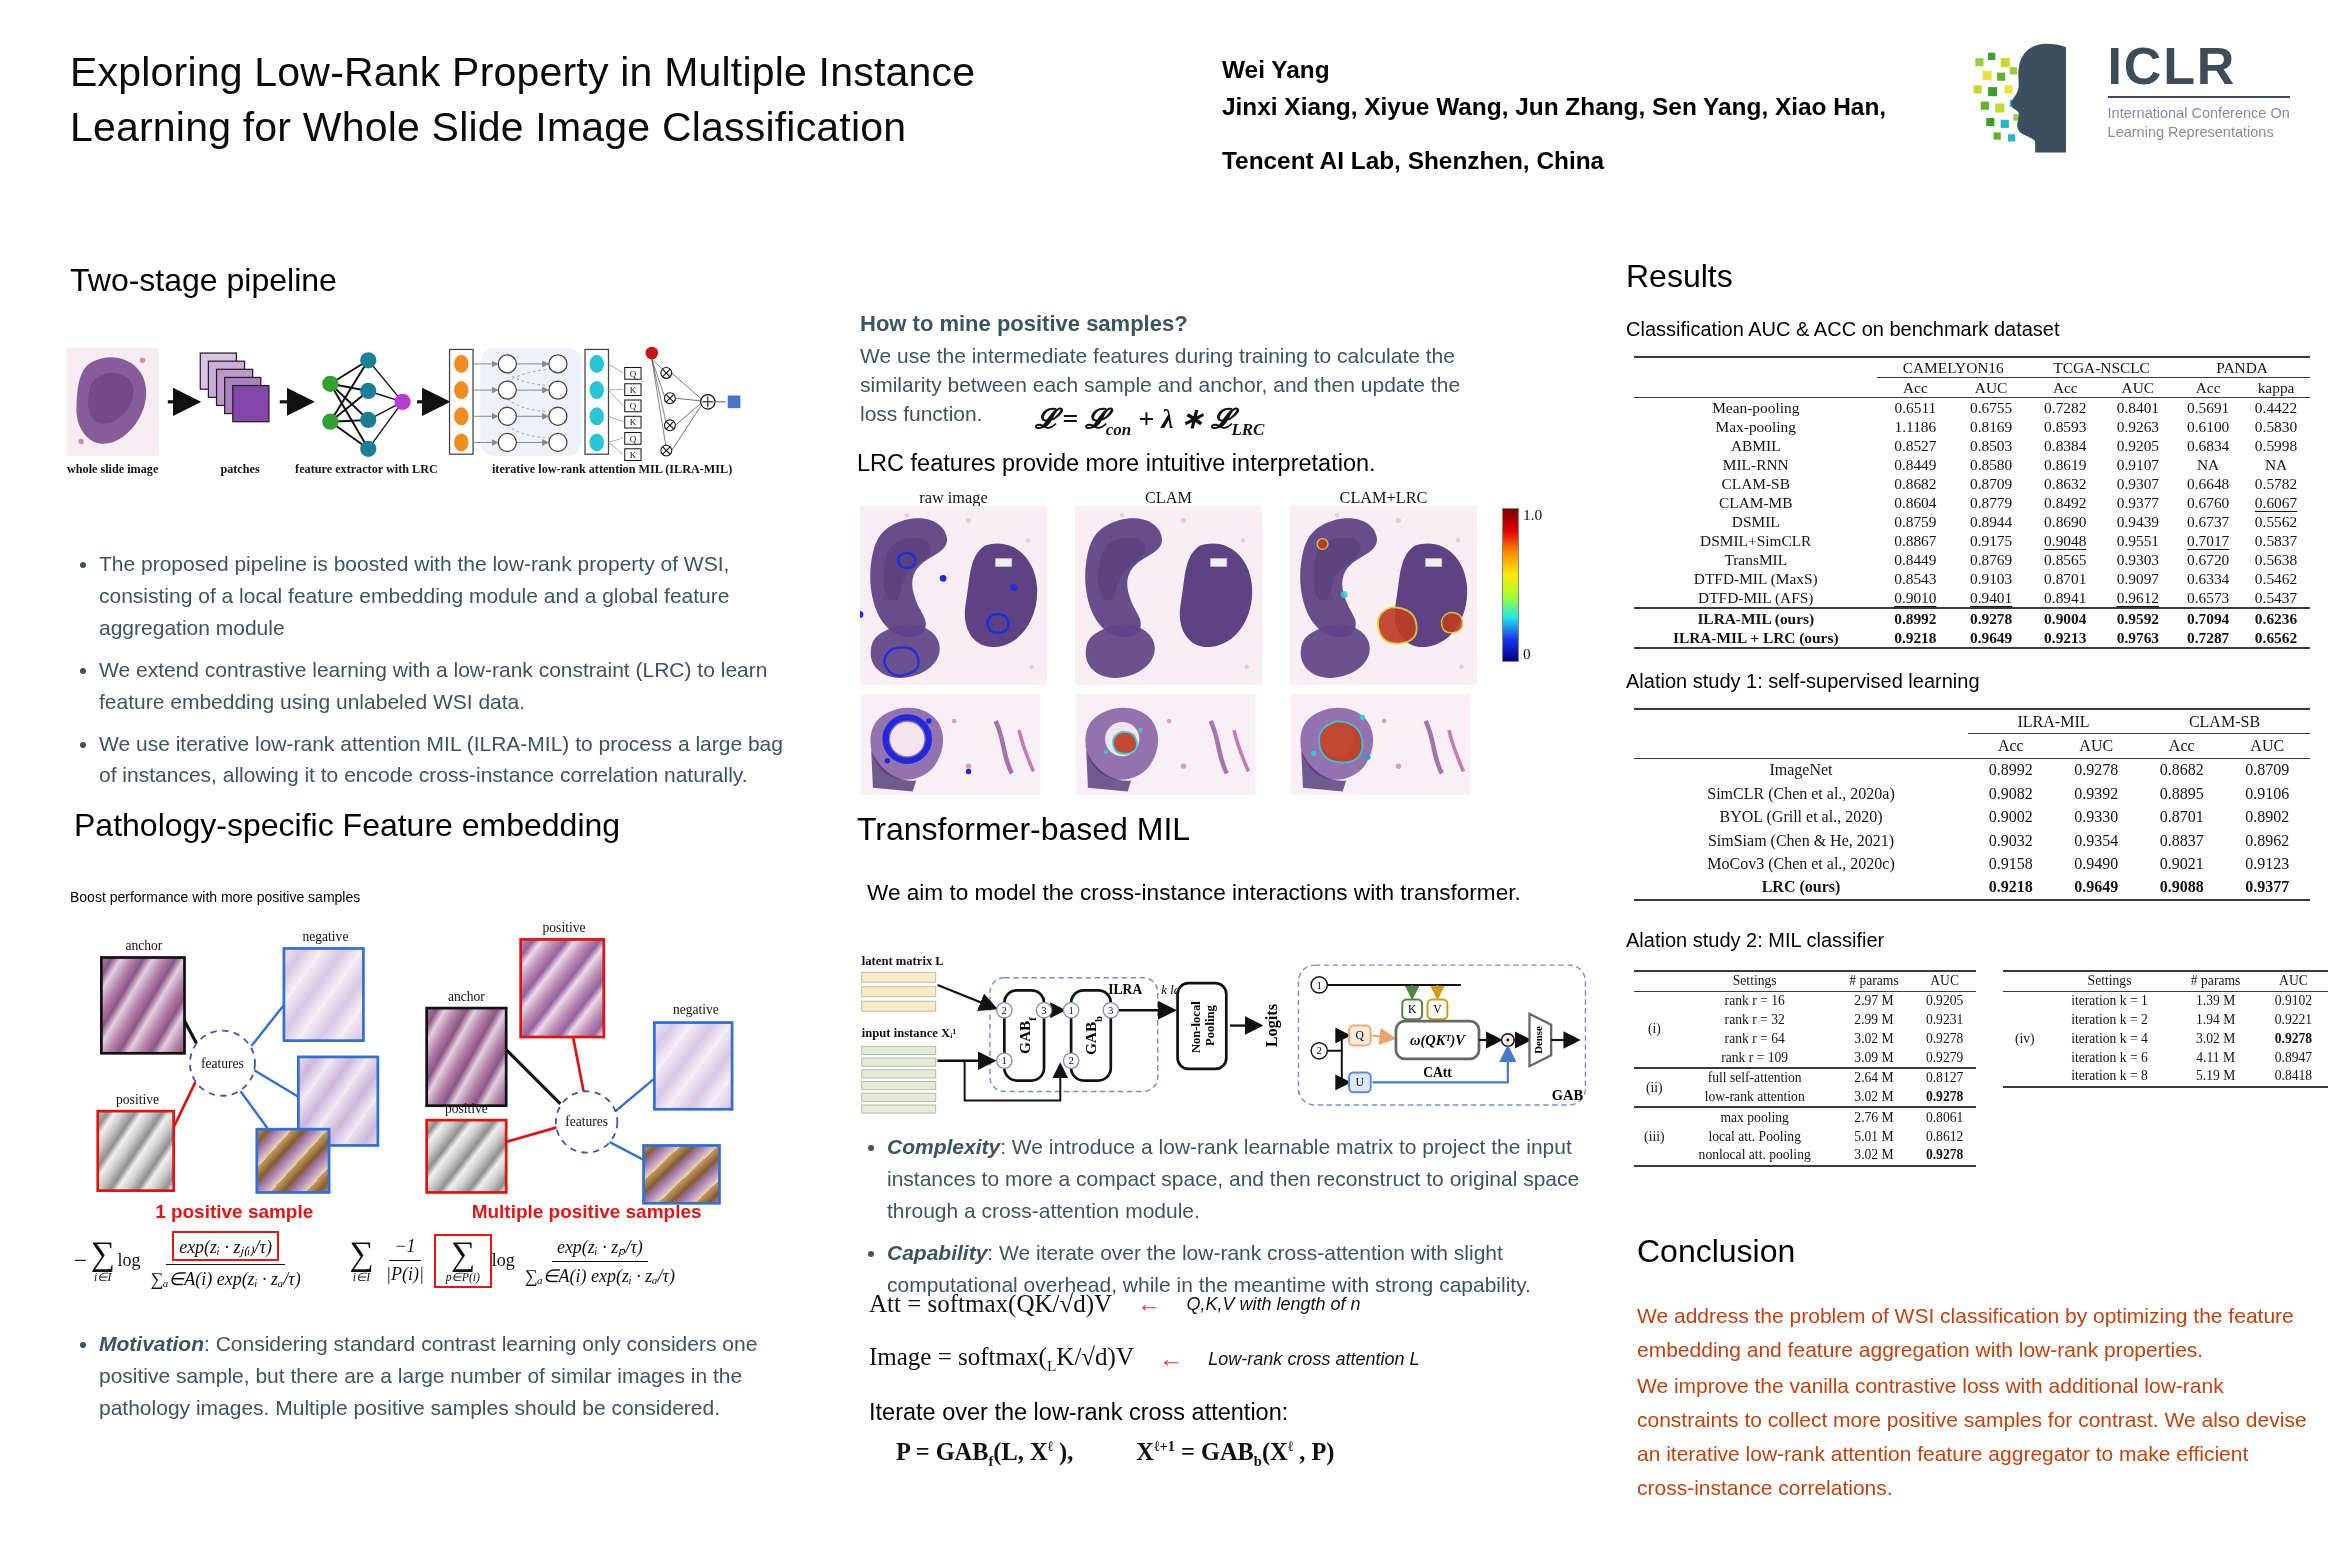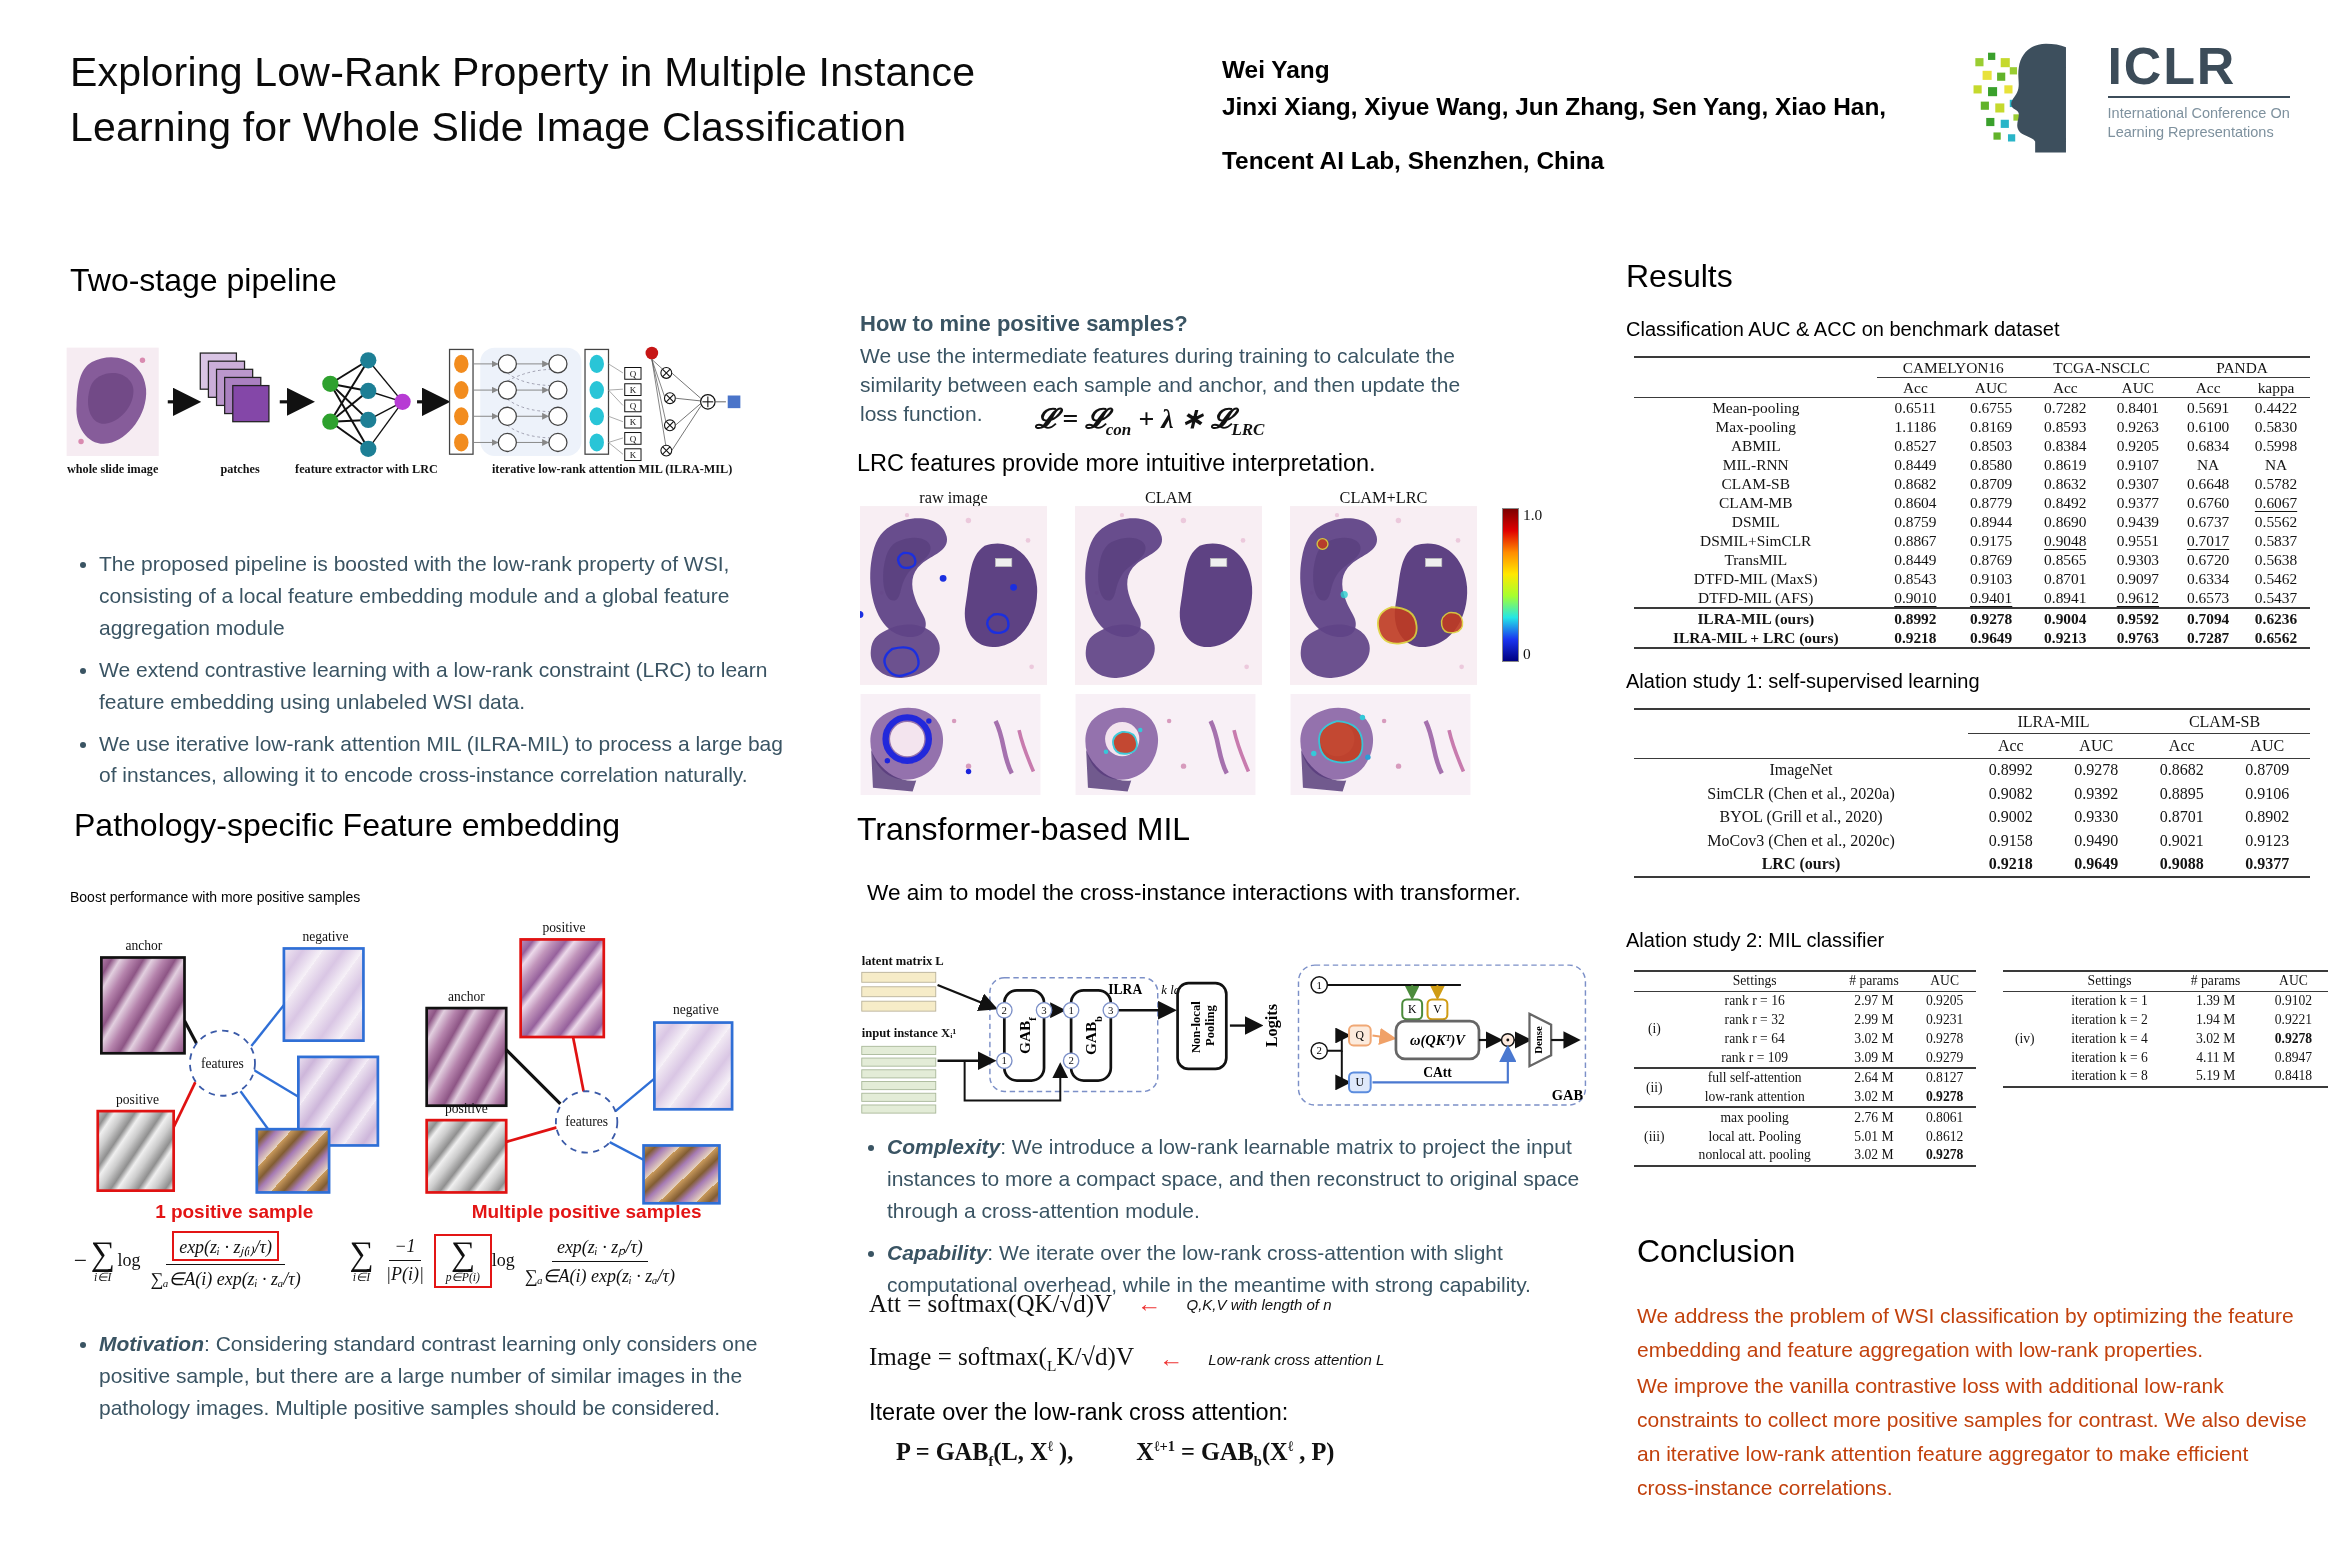--- a/index.html
+++ b/index.html
@@ -45,21 +45,21 @@
   .frac{display:inline-flex;flex-direction:column;align-items:center;margin:0 4.5px;}
   .frac .num{border-bottom:1.5px solid #111;padding:1.8px 5.4px 3.6px;}
   .frac .den{padding:2.7px 5.4px;}
   .redbox{border:2.2px solid #e31515;padding:0.9px 5.4px;display:inline-block;}
   .loss{font-size:28px;font-weight:700;font-style:italic;font-family:"Liberation Serif",serif;}
   .loss sub{font-size:17px;}
   .attrow{display:flex;align-items:center;gap:25px;margin-bottom:25px;}
   .attf{font-family:"Liberation Serif",serif;font-size:25px;color:#101010;}
   .attf sub{font-size:15.4px;}
   .red-arrow{color:#e33;font-size:24.4px;}
-  .attnote{font-size:15px;color:#111;}
+  .attnote{font-size:18px;color:#111;}
   .iterf{font-family:"Liberation Serif",serif;font-size:24.4px;font-weight:700;}
   .iterf sub{font-size:14.5px;}
   .iterf sup{font-size:14.5px;}
   .gapx{display:inline-block;width:63px;}
   
   .imlabel{font-family:"Liberation Serif",serif;font-size:16.3px;color:#111;text-align:center;}
   .colorbar{width:15.4px;height:152px;border:0.9px solid #888;
     background:linear-gradient(#7c0000,#e00000,#ff8c00,#ffe800,#a6ff2f,#23e6e6,#1a35f0,#000080);}
   .cbl{font-family:"Liberation Serif",serif;font-size:15.4px;color:#111;}
   svg text{font-family:"Liberation Serif",serif;}
@@ -803,20 +803,27 @@
           <td>0.9106</td>
         </tr>
         <tr>
           <td class="rlabel">BYOL (Grill et al., 2020)</td>
           <td>0.9002</td>
           <td>0.9330</td>
           <td>0.8701</td>
           <td>0.8902</td>
         </tr>
         <tr>
+          <td class="rlabel">SimSiam (Chen &amp; He, 2021)</td>
+          <td>0.9032</td>
+          <td>0.9354</td>
+          <td>0.8837</td>
+          <td>0.8962</td>
+        </tr>
+        <tr>
           <td class="rlabel">MoCov3 (Chen et al., 2020c)</td>
           <td>0.9158</td>
           <td>0.9490</td>
           <td>0.9021</td>
           <td>0.9123</td>
         </tr>
         <tr class="bold-row">
           <td class="rlabel">LRC (ours)</td>
           <td>0.9218</td>
           <td>0.9649</td>

